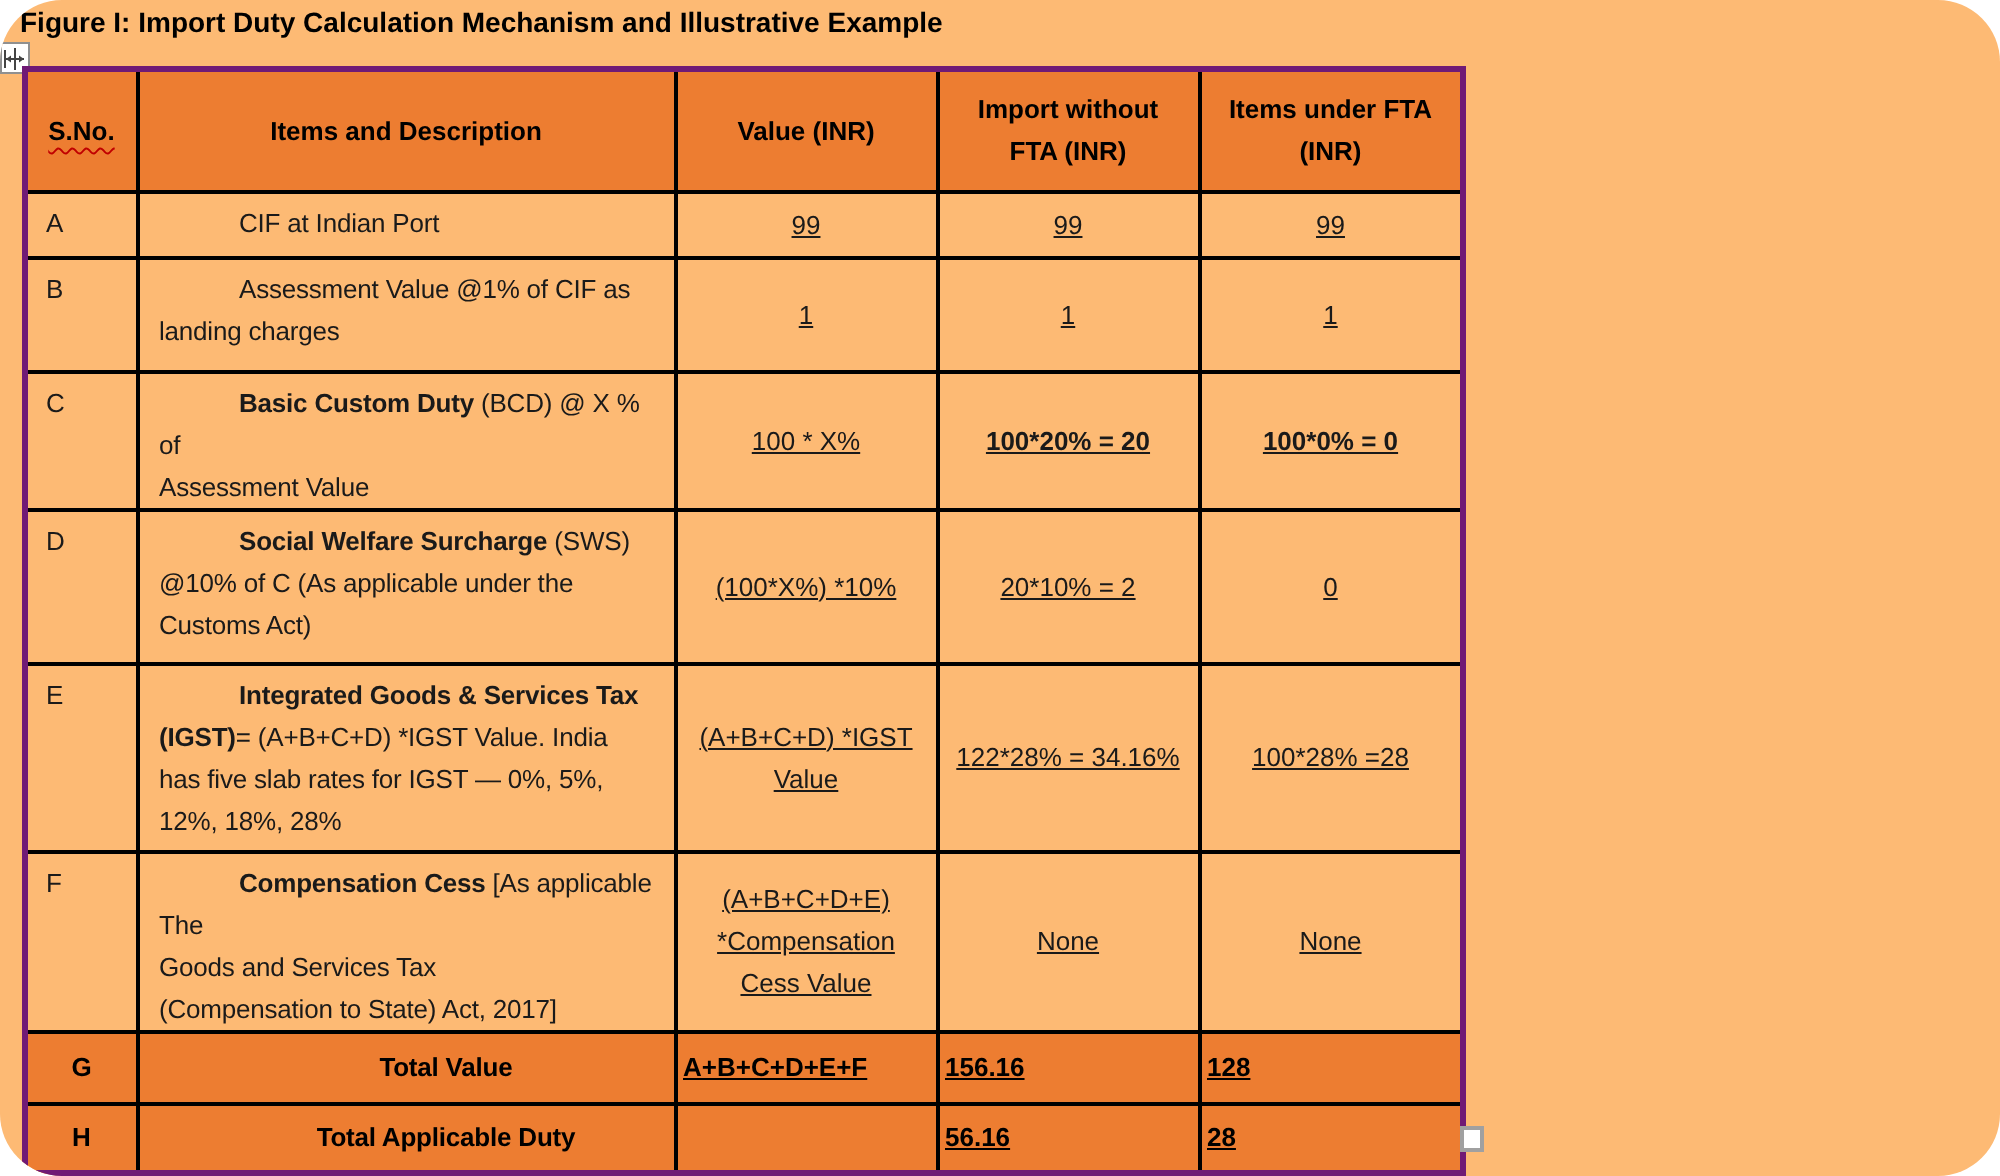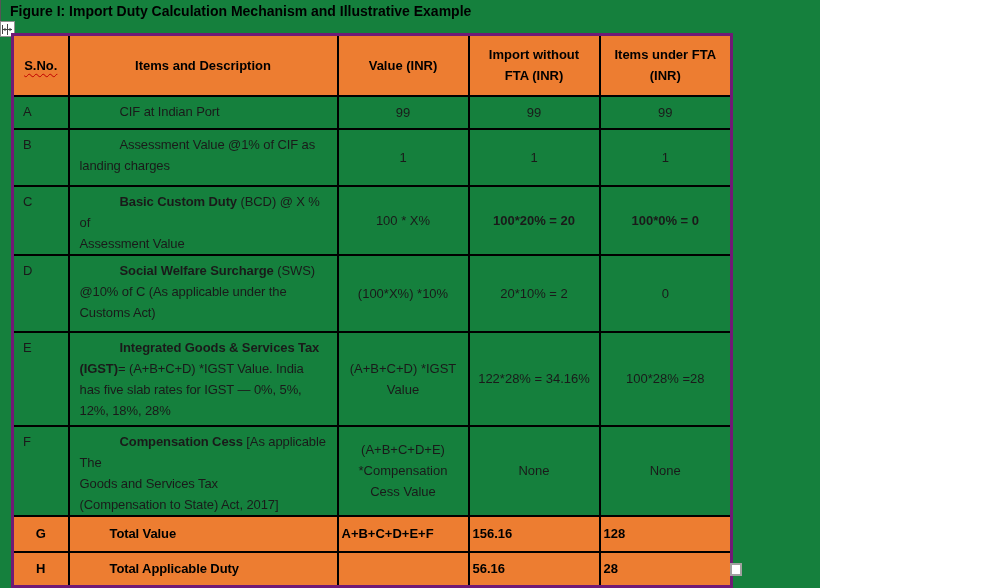--- a/index.html
+++ b/index.html
@@ -1,24 +1,25 @@
 <!DOCTYPE html>
 <html><head>
 <meta charset="utf-8">
 <style>
   * { margin: 0; padding: 0; box-sizing: border-box; }
   html, body { background: #ffffff; }
   .page {
     position: relative;
-    width: 820px;
+    width: 1000px;
     height: 588px;
-    background: #15803d;
+    background: #fdba74;
     font-family: "Liberation Sans", sans-serif;
     color: #1a1a1a;
     overflow: hidden;
+    border-radius: 31px;
   }
   .doc-title {
     position: absolute;
     left: 10px;
     top: 3px;
     font-size: 14px;
     font-weight: bold;
     color: #000000;
     white-space: nowrap;
   }
@@ -100,36 +101,38 @@
     text-align: left;
     padding: 4px 3px 0 10px;
     white-space: pre-wrap;
     letter-spacing: -0.1px;
   }
   td.num {
     vertical-align: middle;
     text-align: center;
     padding: 2px 3px;
     white-space: pre-wrap;
+    text-decoration: underline;
   }
   .ib { font-weight: bold; margin-left: 40px; }
   .hl { color: #E8742F; font-weight: bold; }
   tr.total td {
     background: #ED7D31;
     font-weight: bold;
     text-align: left;
     vertical-align: middle;
     color: #000000;
   }
   tr.total td.sno {
     text-align: center;
     padding: 0;
     vertical-align: middle;
   }
   tr.total td.item {
+    text-align: center;
     padding: 0;
     vertical-align: middle;
   }
   .misspell {
     text-decoration: underline wavy #C00000;
     text-decoration-thickness: 1px;
     text-underline-offset: 3px;
   }
 </style>
 </head>

